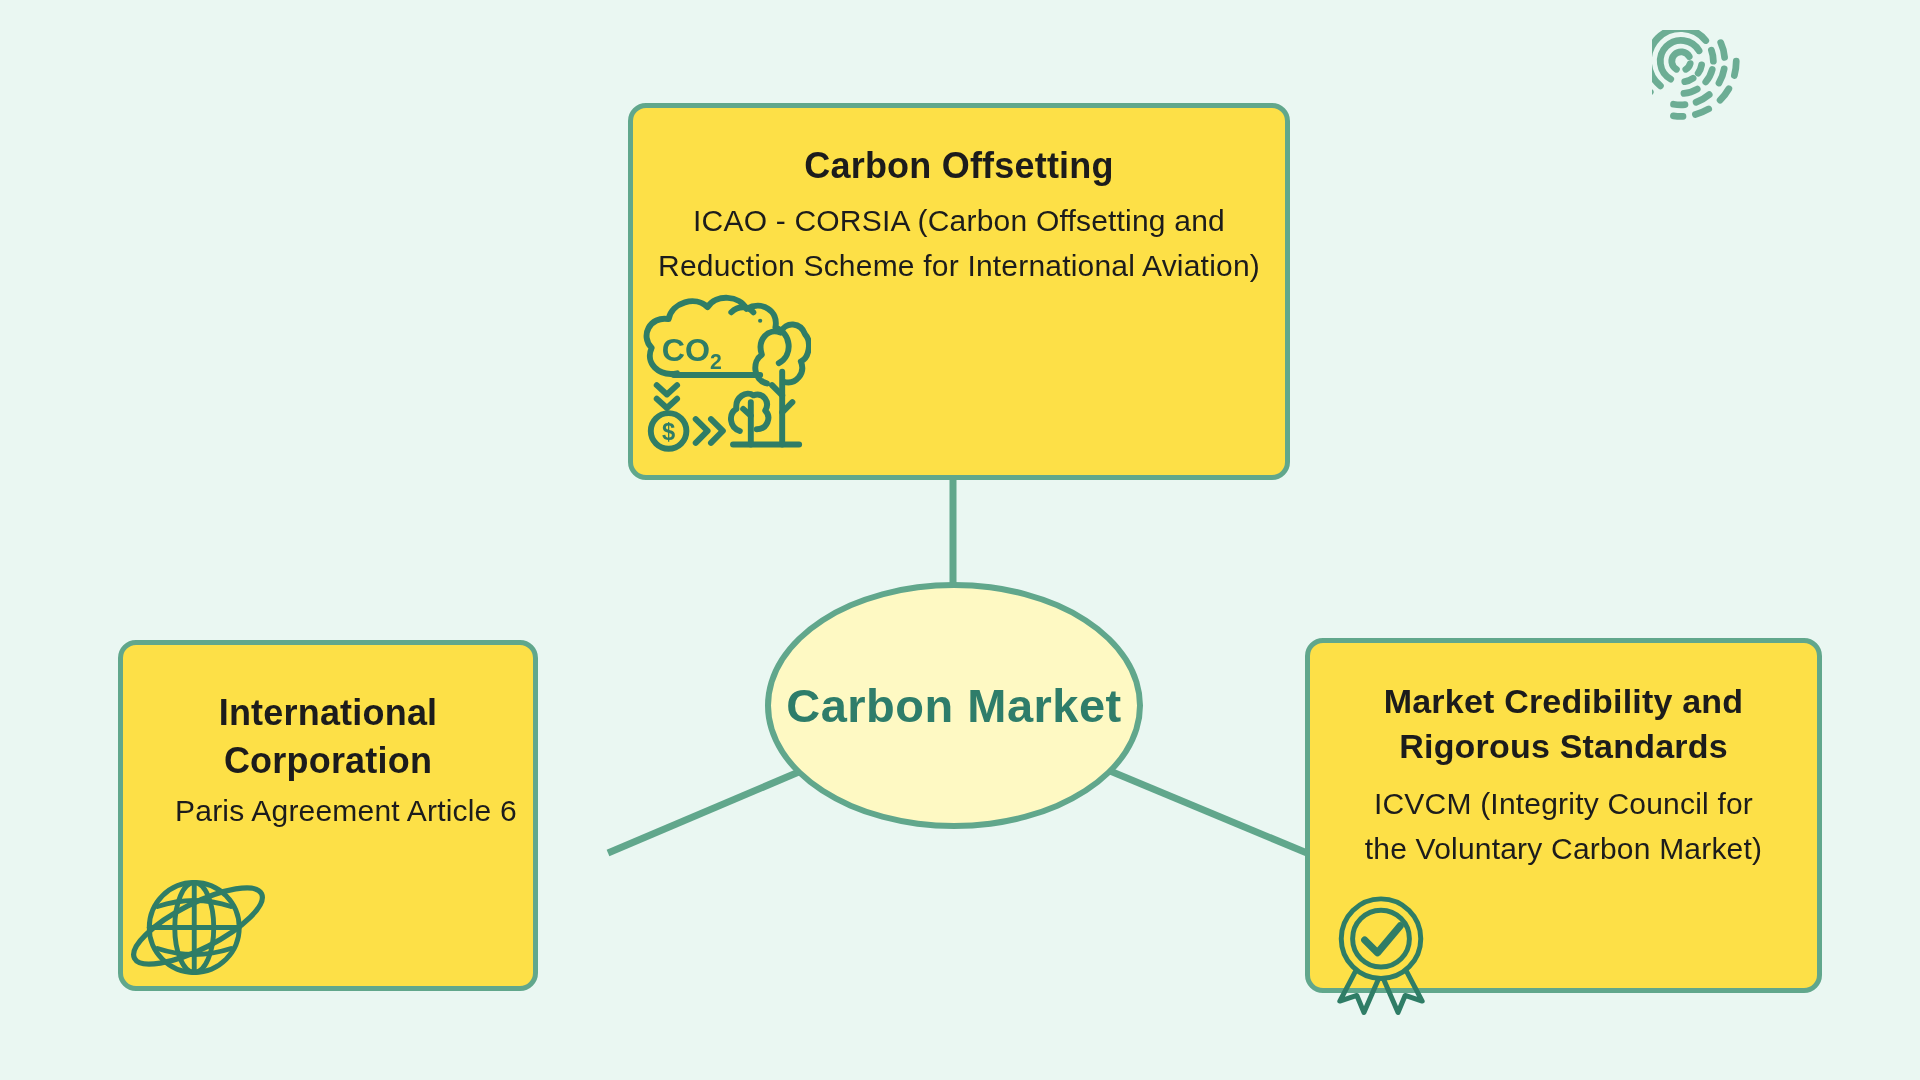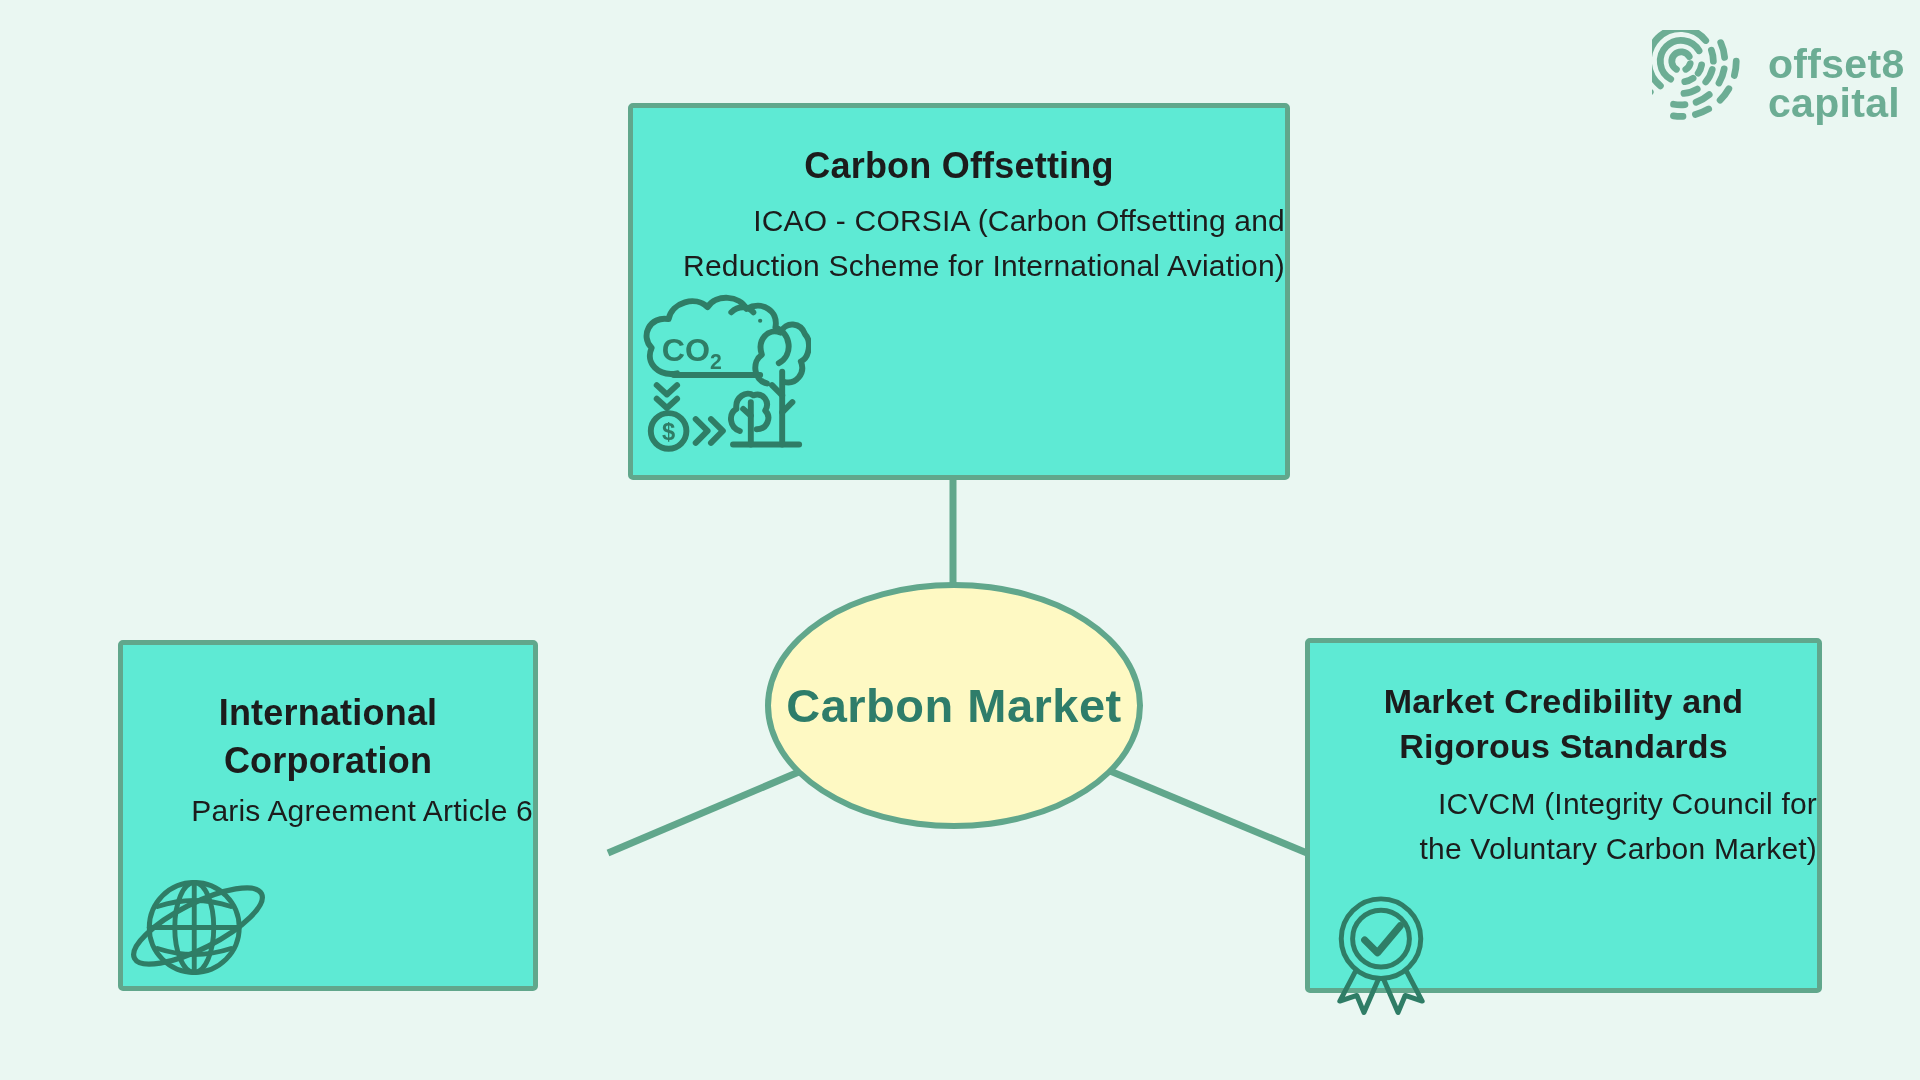--- a/index.html
+++ b/index.html
@@ -19,41 +19,40 @@
     overflow:hidden;
   }
   #canvas{position:absolute;inset:0;width:1920px;height:1080px;}
 
   
   #connectors{position:absolute;left:0;top:0;z-index:1;color:var(--border);}
 
   
   .node{
     position:absolute;
-    background:#5eead4;
+    background:#fde047;
     border:5px solid var(--border);
-    border-radius:5px;
+    border-radius:18px;
     z-index:2;
     text-align:center;
   }
   .node-title{
     font-weight:bold;
     font-size:36px;
     color:var(--text);
     white-space:pre-line;
     line-height:1.32;
     letter-spacing:.2px;
   }
   .node-desc{
     font-size:30px;
     color:var(--text);
     white-space:pre-line;
     line-height:1.5;
     letter-spacing:.2px;
-    text-align:right;
   }
   #node-top{left:628px;top:103px;width:662px;height:377px;padding-top:34px;}
   #node-top .node-desc{margin-top:8px;}
   #node-top .icon-wrap{margin-top:2px;}
 
   #node-left{left:118px;top:640px;width:420px;height:351px;padding-top:44px;}
   #node-left .node-desc{margin-top:4px;margin-left:36px;}
   #node-left .icon-wrap{margin-top:18px;}
 
   #node-right{left:1305px;top:638px;width:517px;height:355px;padding-top:36px;}
@@ -197,17 +196,15 @@
         <path d="M69.4,37.3 A42,42 0 0 1 64.4,51"></path>
         <path d="M55,62.2 A42,42 0 0 1 42.4,69.5"></path>
         <path d="M31.7,71.8 A42,42 0 0 1 20.7,71.4"></path>
         <path d="M-12.6,64.1 A53,53 0 1 1 46.1,-19.8"></path>
         <path d="M81,30 A53,53 0 0 1 79.2,43.7"></path>
         <path d="M73.9,56.5 A53,53 0 0 1 65.5,67.5"></path>
         <path d="M54.5,75.9 A53,53 0 0 1 41.7,81.2"></path>
         <path d="M29.8,83 A53,53 0 0 1 20.6,82.5"></path>
       </g>
     </svg>
-    <div id="brand-logo-text">offset8
-capital</div>
   </div>
 
 </div>
 
 </body></html>

